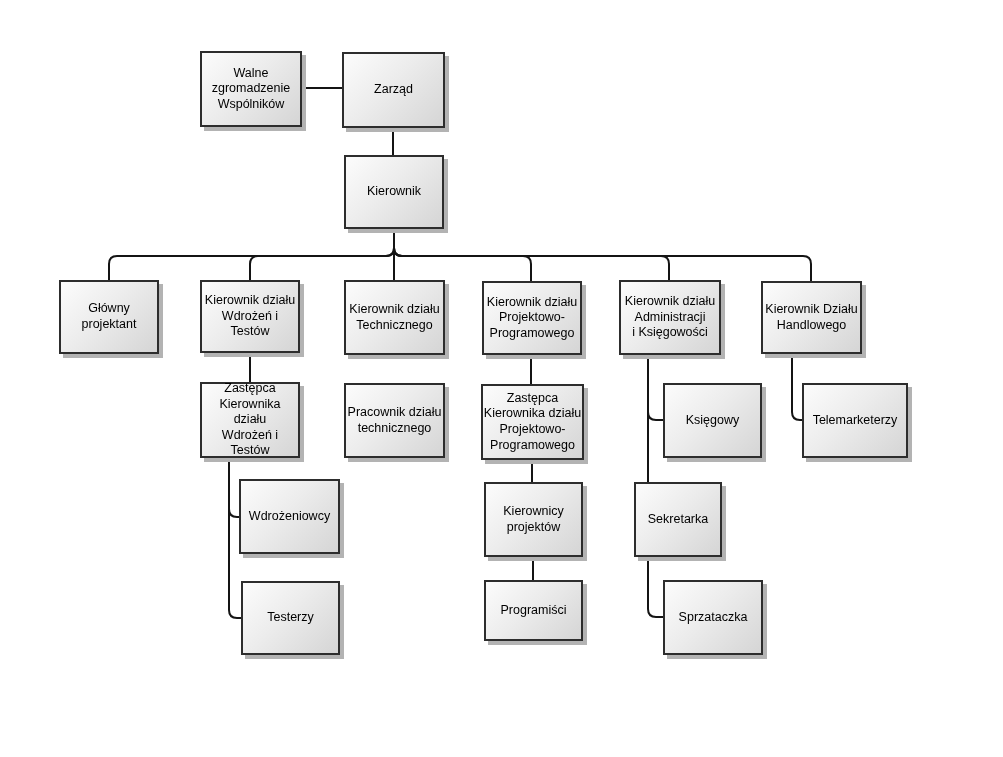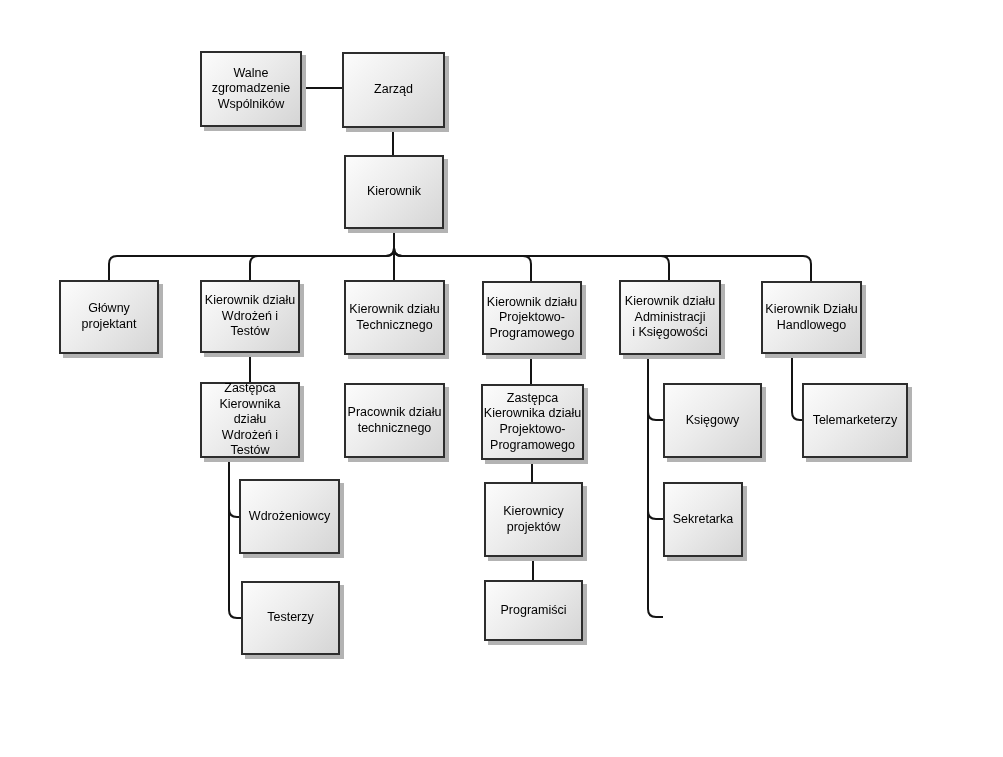--- a/index.html
+++ b/index.html
@@ -43,21 +43,21 @@
   #n-kier-proj{left:482px;top:281px;width:100px;height:74px}
   #n-kier-admin{left:619px;top:280px;width:102px;height:75px}
   #n-kier-handl{left:761px;top:281px;width:101px;height:73px}
   #n-zastepca-wdrozen{left:200px;top:382px;width:100px;height:76px}
   #n-pracownik-tech{left:344px;top:383px;width:101px;height:75px}
   #n-zastepca-proj{left:481px;top:384px;width:103px;height:76px}
   #n-ksiegowy{left:663px;top:383px;width:99px;height:75px}
   #n-telemarketerzy{left:802px;top:383px;width:106px;height:75px}
   #n-wdrozeniowcy{left:239px;top:479px;width:101px;height:75px}
   #n-kierownicy-proj{left:484px;top:482px;width:99px;height:75px}
-  #n-sekretarka{left:663px;top:482px;width:80px;height:75px}
+  #n-sekretarka{left:634px;top:482px;width:88px;height:75px}
   #n-testerzy{left:241px;top:581px;width:99px;height:74px}
   #n-programisci{left:484px;top:580px;width:99px;height:61px}
   #n-sprzataczka{left:663px;top:580px;width:100px;height:75px}
 </style>
 </head>
 <body>
 
 <div class="canvas">
 
   <svg class="edges" viewBox="0 0 1003 757" xmlns="http://www.w3.org/2000/svg">
@@ -150,14 +150,17 @@
   </div>
   <div class="node" id="n-sekretarka">
     <span class="node-label">Sekretarka</span>
   </div>
   <div class="node" id="n-testerzy">
     <span class="node-label">Testerzy</span>
   </div>
   <div class="node" id="n-programisci">
     <span class="node-label">Programiści</span>
   </div>
+  <div class="node" id="n-sprzataczka">
+    <span class="node-label">Sprzataczka</span>
+  </div>
 
 </div>
 
 </body></html>

